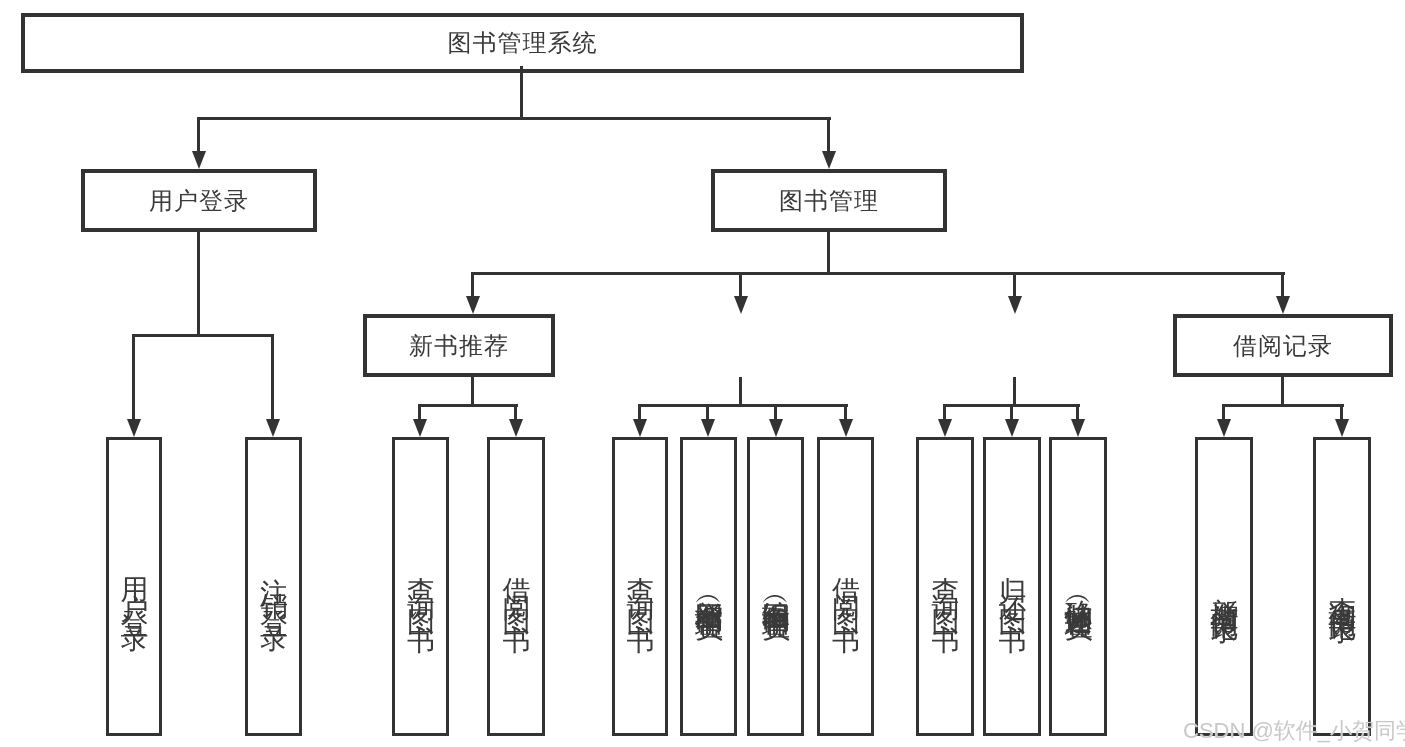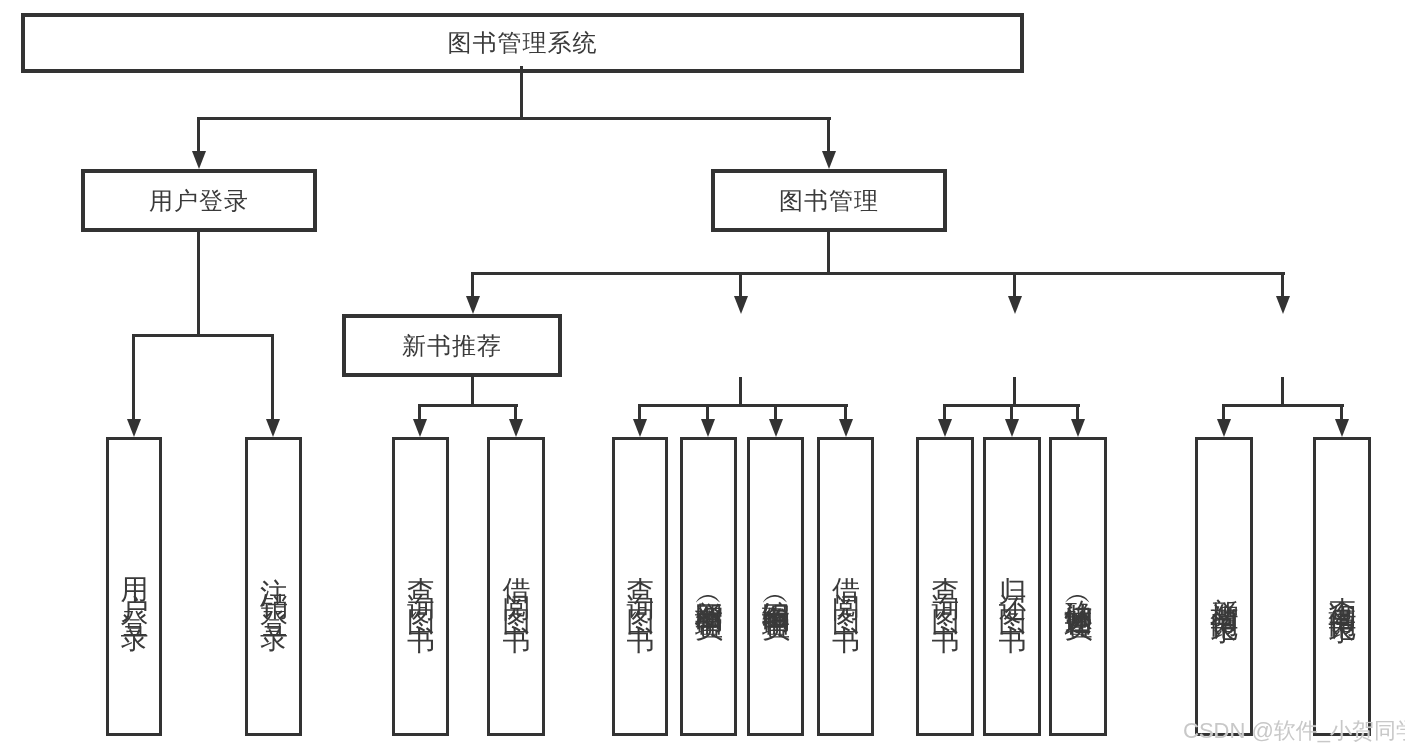--- a/index.html
+++ b/index.html
@@ -63,22 +63,25 @@
     <span>图书管理系统</span>
   </div>
 
   <div class="box hbox" style="left:81px;top:169px;width:236px;height:63px">
     <span>用户登录</span>
   </div>
   <div class="box hbox" style="left:711px;top:169px;width:236px;height:63px">
     <span>图书管理</span>
   </div>
 
-  <div class="box hbox" style="left:342px;top:314px;width:220px;height:63px">
+  <div class="box hbox" style="left:363px;top:314px;width:192px;height:63px">
     <span>新书推荐</span>
+  </div>
+  <div class="box hbox" style="left:1173px;top:314px;width:220px;height:63px">
+    <span>借阅记录</span>
   </div>
 
   <div class="box leaf" style="left:106px;top:437px;width:56px;height:299px">
     <span class="vtext ls-wide">用户登录</span>
   </div>
   <div class="box leaf" style="left:245px;top:437px;width:57px;height:299px">
     <span class="vtext ls-wide">注销登录</span>
   </div>
 
   <div class="box leaf" style="left:392px;top:437px;width:57px;height:299px">

